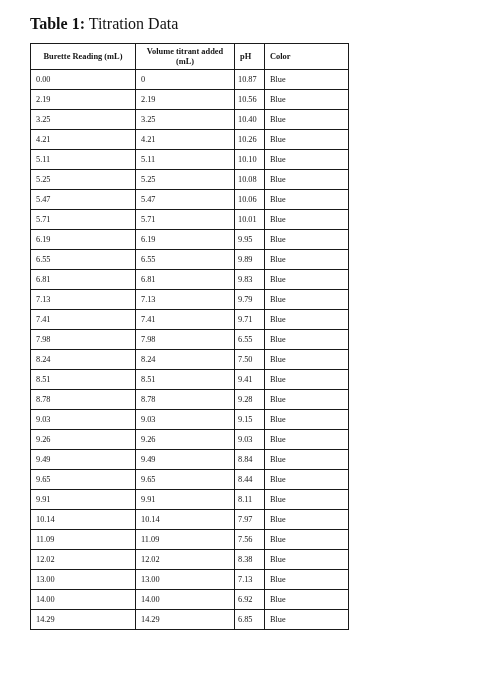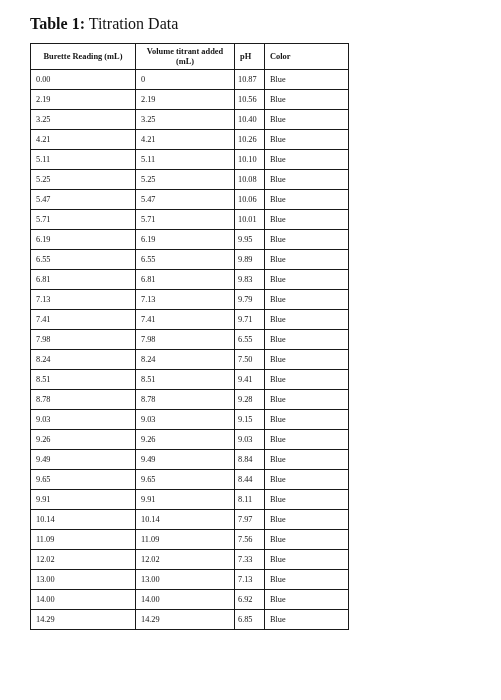--- a/index.html
+++ b/index.html
@@ -248,21 +248,21 @@
         </tr>
         <tr>
           <td class="burette">11.09</td>
           <td class="volume">11.09</td>
           <td class="ph">7.56</td>
           <td class="color">Blue</td>
         </tr>
         <tr>
           <td class="burette">12.02</td>
           <td class="volume">12.02</td>
-          <td class="ph">7.33</td>
+          <td class="ph">8.38</td>
           <td class="color">Blue</td>
         </tr>
         <tr>
           <td class="burette">13.00</td>
           <td class="volume">13.00</td>
           <td class="ph">7.13</td>
           <td class="color">Blue</td>
         </tr>
         <tr>
           <td class="burette">14.00</td>

